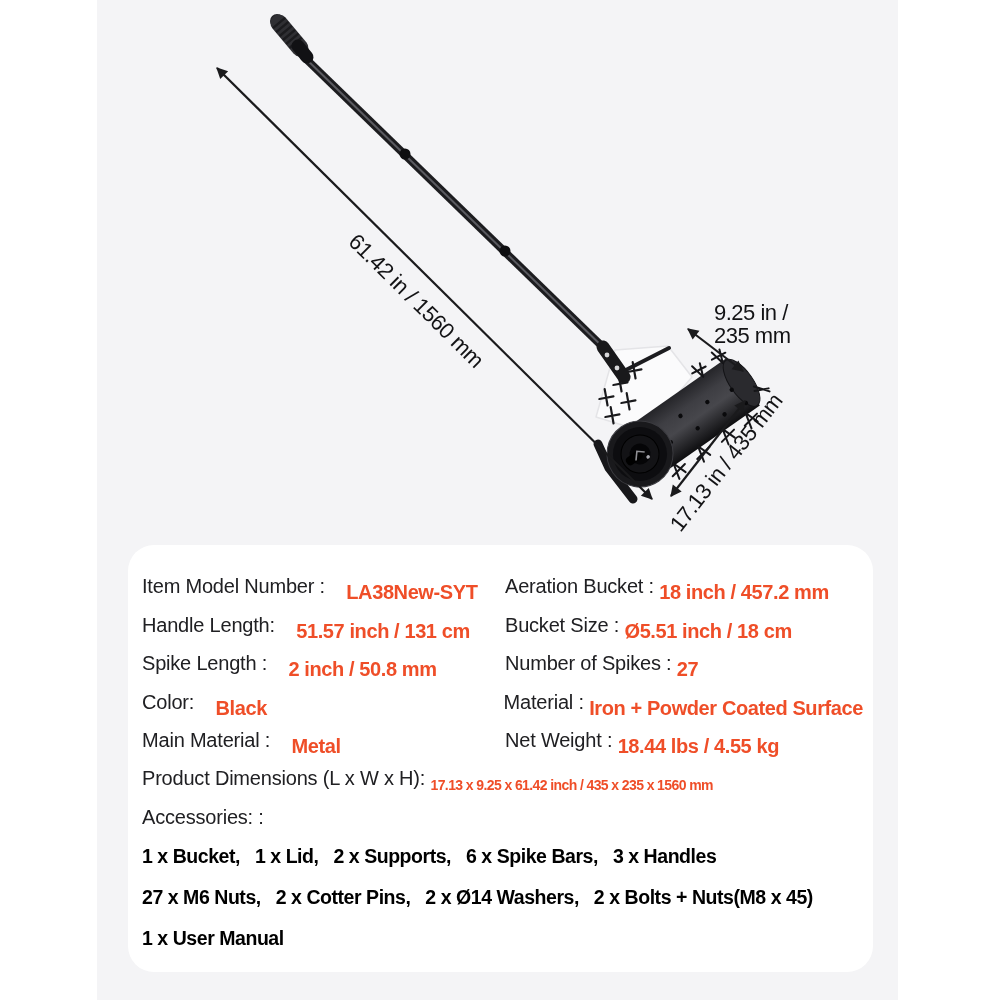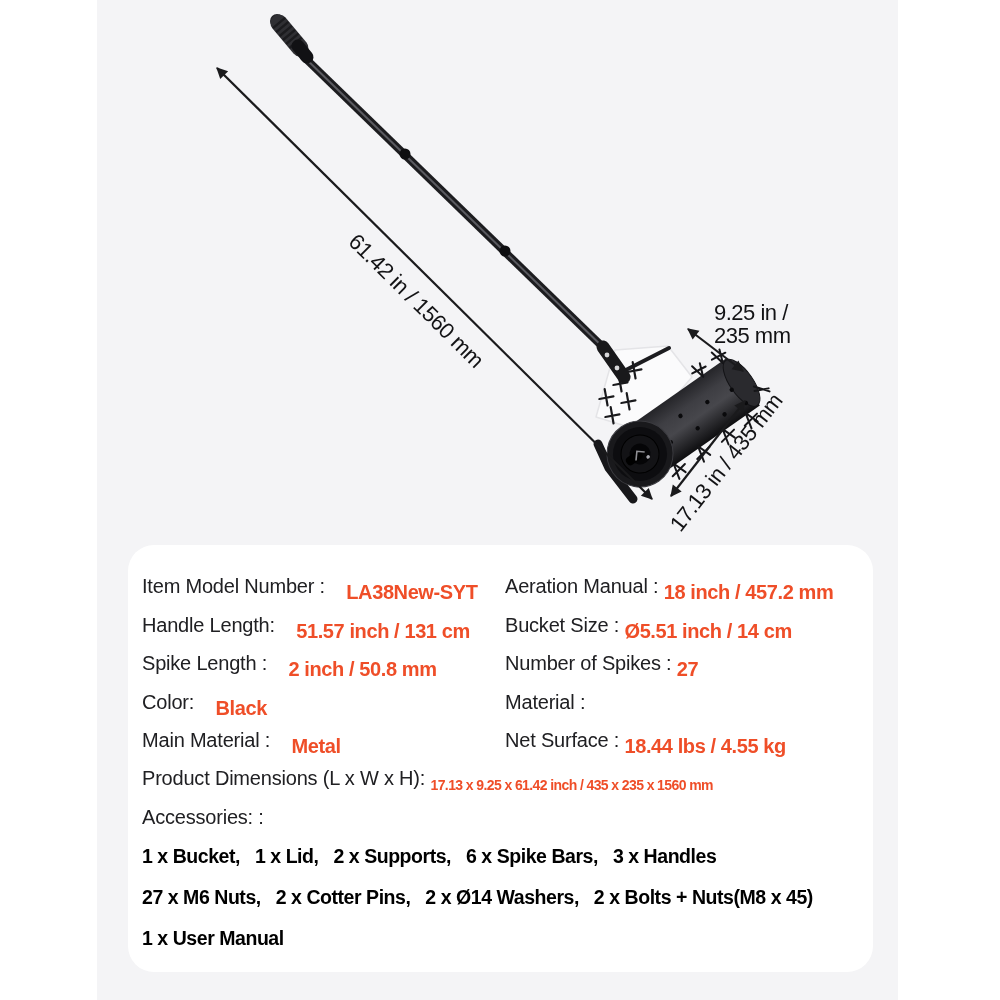--- a/index.html
+++ b/index.html
@@ -159,33 +159,33 @@
 
   <div class="card">
     <div class="specs">
 
       <div class="srow">
         <div class="lcol">
           <span class="lab">Item Model Number : </span>
             <span class="val">LA38New-SYT</span>
         </div>
         <div class="rcol">
-          <span class="lab">Aeration Manual : </span>
+          <span class="lab">Aeration Bucket : </span>
             <span class="val">18 inch / 457.2 mm</span>
         </div>
       </div>
 
       <div class="srow">
         <div class="lcol">
           <span class="lab">Handle Length: </span>
             <span class="val">51.57 inch / 131 cm</span>
         </div>
         <div class="rcol">
           <span class="lab">Bucket Size : </span>
-            <span class="val">Ø5.51 inch / 14 cm</span>
+            <span class="val">Ø5.51 inch / 18 cm</span>
         </div>
       </div>
 
       <div class="srow">
         <div class="lcol">
           <span class="lab">Spike Length : </span>
             <span class="val">2 inch / 50.8 mm</span>
         </div>
         <div class="rcol">
           <span class="lab">Number of Spikes : </span>
@@ -193,30 +193,31 @@
         </div>
       </div>
 
       <div class="srow">
         <div class="lcol">
           <span class="lab">Color: </span>
             <span class="val">Black</span>
         </div>
         <div class="rcol">
           <span class="lab">Material : </span>
+            <span class="val">Iron + Powder Coated Surface</span>
         </div>
       </div>
 
       <div class="srow">
         <div class="lcol">
           <span class="lab">Main Material : </span>
             <span class="val">Metal</span>
         </div>
         <div class="rcol">
-          <span class="lab">Net Surface : </span>
+          <span class="lab">Net Weight : </span>
             <span class="val">18.44 lbs / 4.55 kg</span>
         </div>
       </div>
 
       <div class="srow dims">
         <span class="lab">Product Dimensions (L x W x H): </span>
           <span class="val">17.13 x 9.25 x 61.42 inch / 435 x 235 x 1560 mm</span>
       </div>
 
       <div class="srow">

